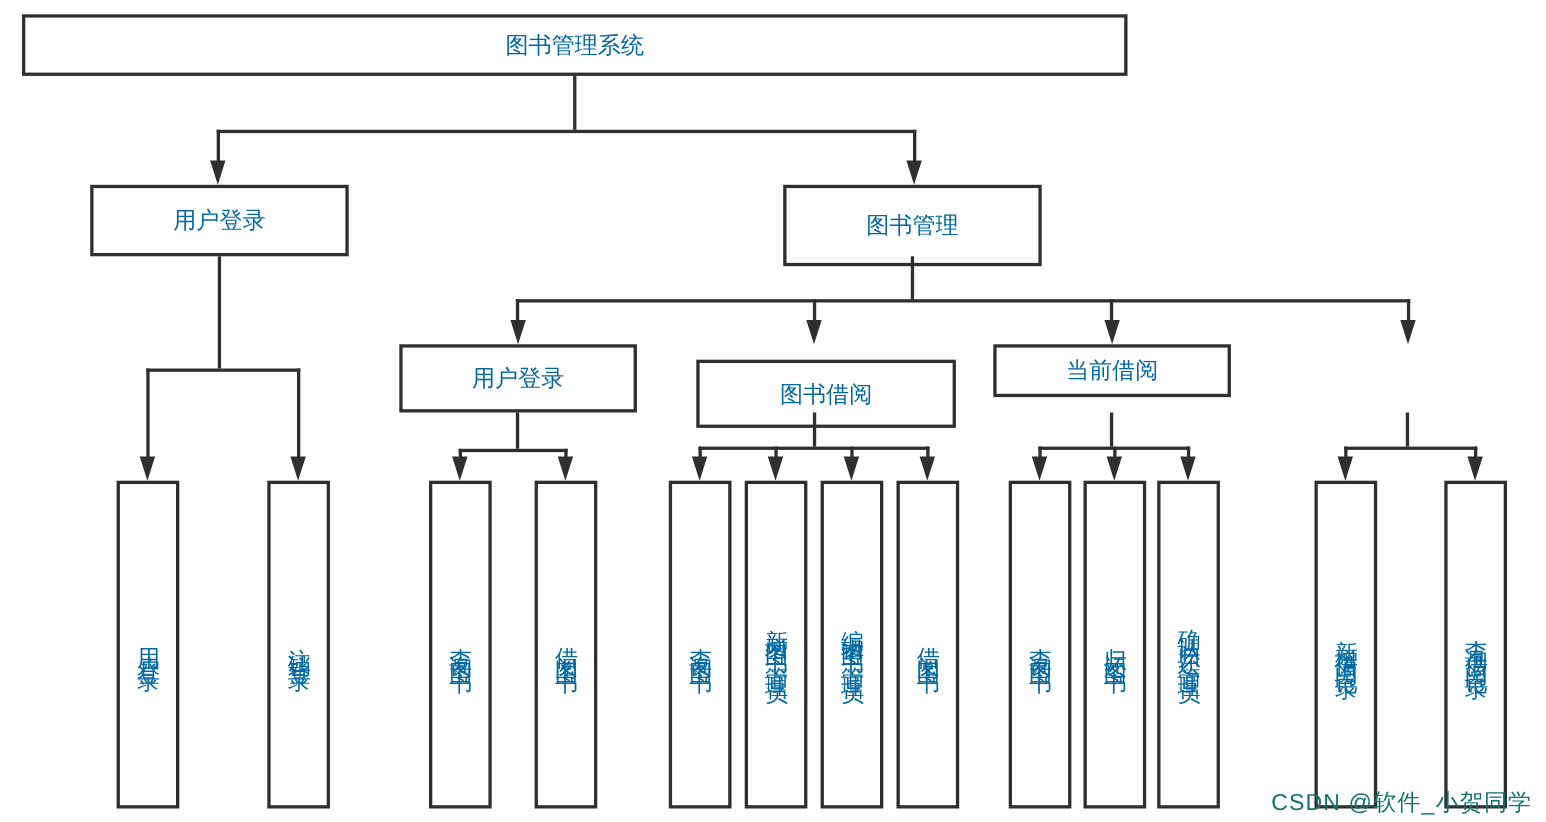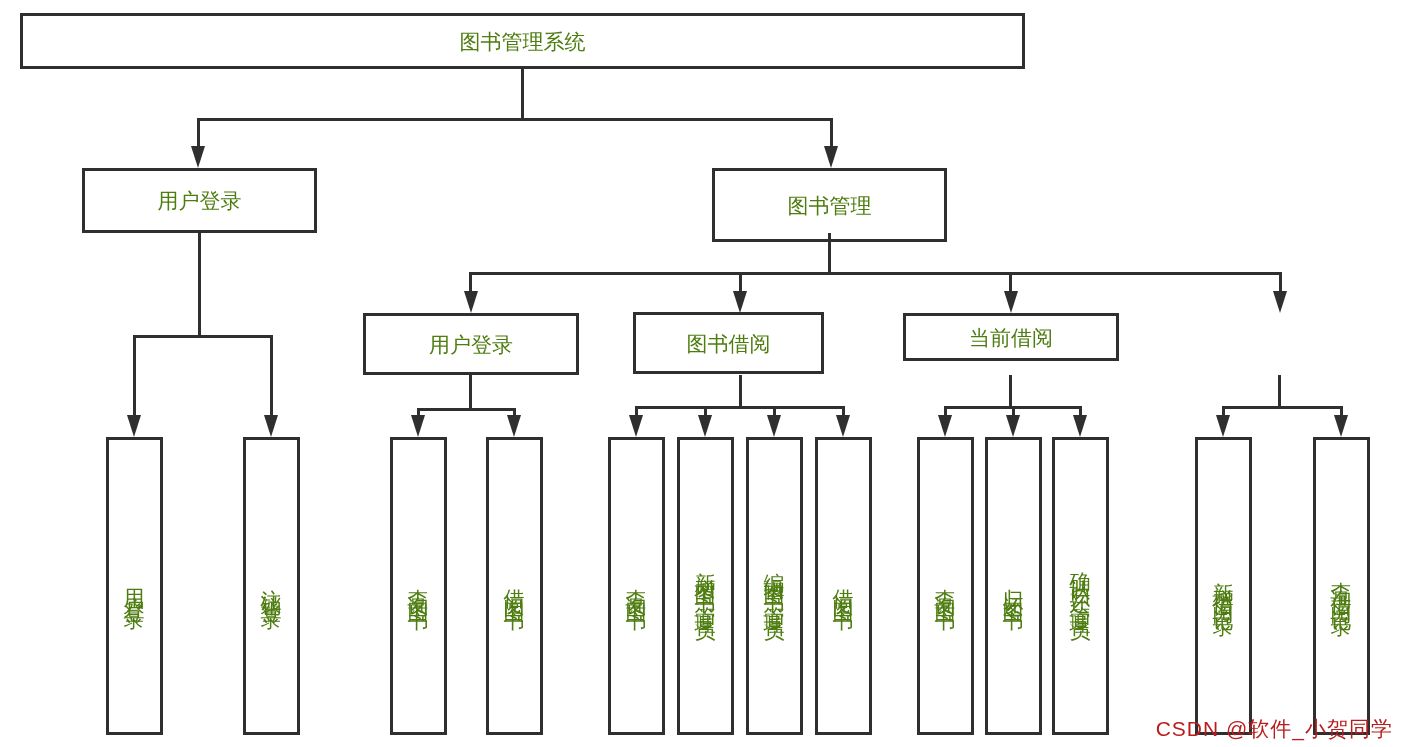--- a/index.html
+++ b/index.html
@@ -3,51 +3,51 @@
 <meta charset="utf-8">
 <style>
   html,body{margin:0;padding:0;background:#ffffff;}
   #stage{
     position:relative;width:1405px;height:747px;background:#ffffff;overflow:hidden;
     font-family:"Liberation Sans","DejaVu Sans",sans-serif;color:#3a3a3a;
   }
   .box{
     position:absolute;box-sizing:border-box;border:3px solid #2f2f2f;background:#ffffff;
     display:flex;align-items:center;justify-content:center;
-    font-size:21px;line-height:1;color:#4d7c0f;white-space:nowrap;
+    font-size:21px;line-height:1;color:#0369a1;white-space:nowrap;
   }
   .vbox{
     writing-mode:vertical-rl;text-orientation:mixed;letter-spacing:7px;
     white-space:normal;
   }
   .hl,.vl{position:absolute;background:#2f2f2f;}
   .hl{height:3px;}
   .vl{width:3px;}
   .arr{
     position:absolute;width:0;height:0;
     border-left:7px solid transparent;border-right:7px solid transparent;
     border-top:22px solid #2f2f2f;
   }
   .watermark{
-    position:absolute;right:12px;bottom:4px;font-size:21px;color:#b91c1c;
+    position:absolute;right:12px;bottom:4px;font-size:21px;color:#0f766e;
     letter-spacing:1px;
   }
 </style>
 </head>
 <body>
 
 <div id="stage">
 
   <div class="box" style="left:20px;top:13px;width:1005px;height:56px">图书管理系统</div>
 
   <div class="box" style="left:82px;top:168px;width:235px;height:65px">用户登录</div>
   <div class="box" style="left:712px;top:168px;width:235px;height:74px">图书管理</div>
 
   <div class="box" style="left:363px;top:313px;width:216px;height:62px">用户登录</div>
-  <div class="box" style="left:633px;top:312px;width:191px;height:62px">图书借阅</div>
+  <div class="box" style="left:633px;top:327px;width:236px;height:62px">图书借阅</div>
   <div class="box" style="left:903px;top:313px;width:216px;height:48px">当前借阅</div>
 
   <div class="box vbox" style="left:106px;top:437px;width:57px;height:298px">用户登录</div>
   <div class="box vbox" style="left:243px;top:437px;width:57px;height:298px">注销登录</div>
 
   <div class="box vbox" style="left:390px;top:437px;width:57px;height:298px">查询图书</div>
   <div class="box vbox" style="left:486px;top:437px;width:57px;height:298px">借阅图书</div>
 
   <div class="box vbox" style="left:608px;top:437px;width:57px;height:298px">查询图书</div>
   <div class="box vbox" style="left:677px;top:437px;width:57px;height:298px">新增图书（管理员）</div>

